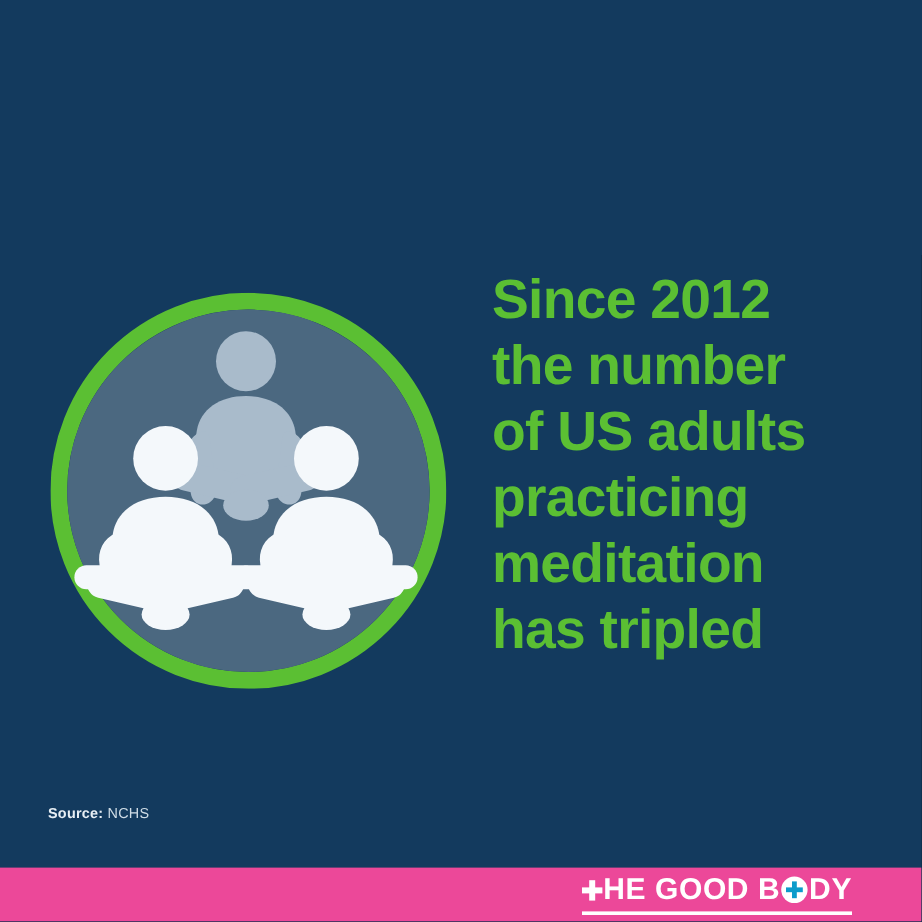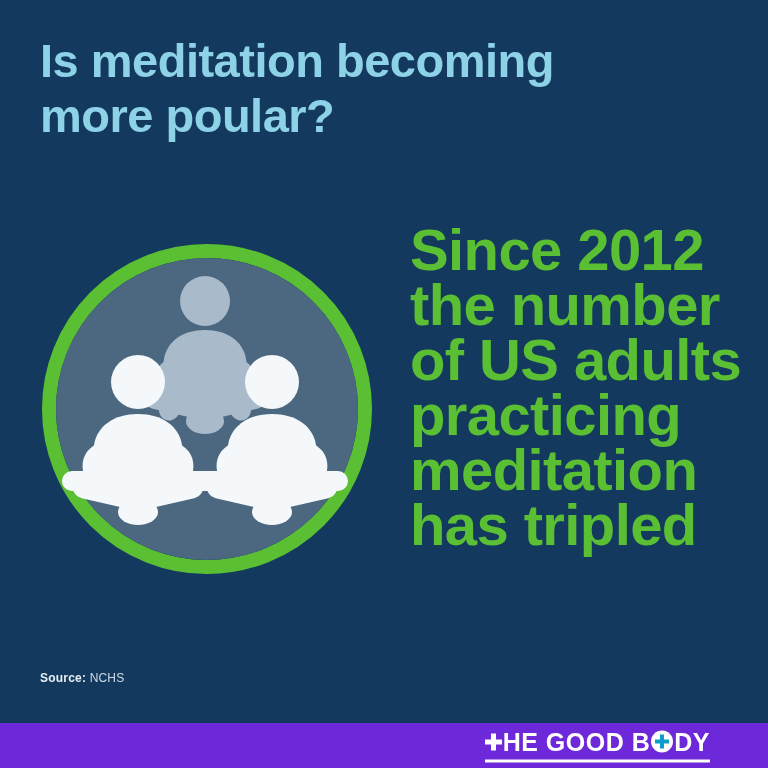--- a/index.html
+++ b/index.html
@@ -34,21 +34,21 @@
     white-space: pre-line;
   }
 
   
   .statement {
     position: absolute;
     left: 410px;
     top: 222px;
     width: 345px;
     color: #5bbf33;
-    font-size: 58px;
+    font-size: 46px;
     font-weight: bold;
     line-height: 55px;
     letter-spacing: -0.6px;
     white-space: pre-line;
   }
 
   
   .icon-wrap {
     position: absolute;
     left: 42px;
@@ -69,21 +69,21 @@
   }
   .source b { font-weight: bold; color: #e7eef4; }
 
   
   .footer {
     position: absolute;
     left: 0;
     right: 0;
     bottom: 0;
     height: 45px;
-    background: #6d28d9;
+    background: #ec4899;
   }
   .logo {
     position: absolute;
     right: 58px;
     top: 50%;
     transform: translateY(-50%);
     display: flex;
     flex-direction: column;
     align-items: stretch;
   }
@@ -136,22 +136,20 @@
     margin-top: 5px;
     width: 100%;
   }
 </style>
 </head>
 <body>
 
 <div id="poster">
   <div class="bg"></div>
 
-  <div class="headline">Is meditation becoming
-more poular?</div>
 
   <div class="icon-wrap">
     <svg viewBox="0 0 330 330" xmlns="http://www.w3.org/2000/svg">
 
       <circle cx="165" cy="165" r="158" fill="none" stroke="#5bbf33" stroke-width="14"></circle>
 
       <circle cx="165" cy="165" r="151" fill="#4b6880"></circle>
 
       <g fill="#a9bbcb">
 

